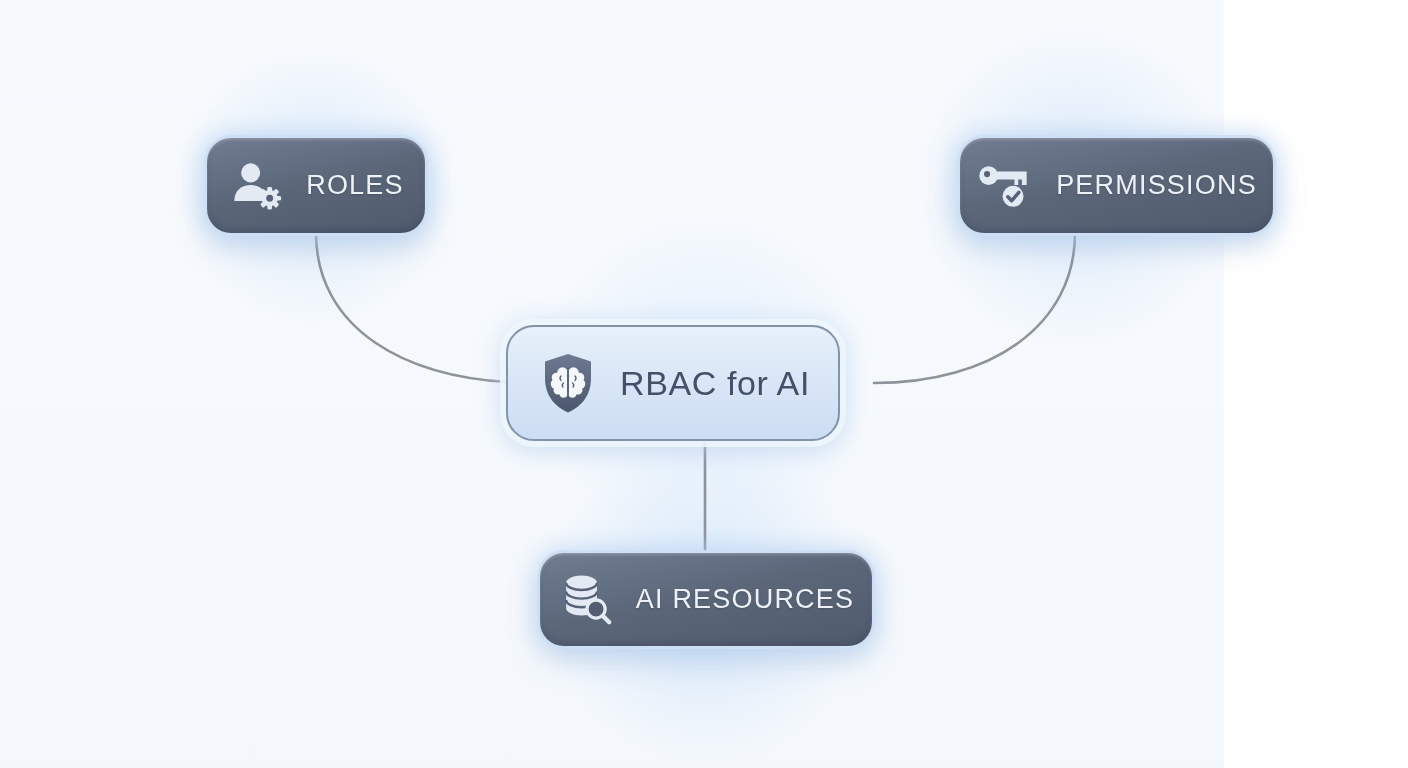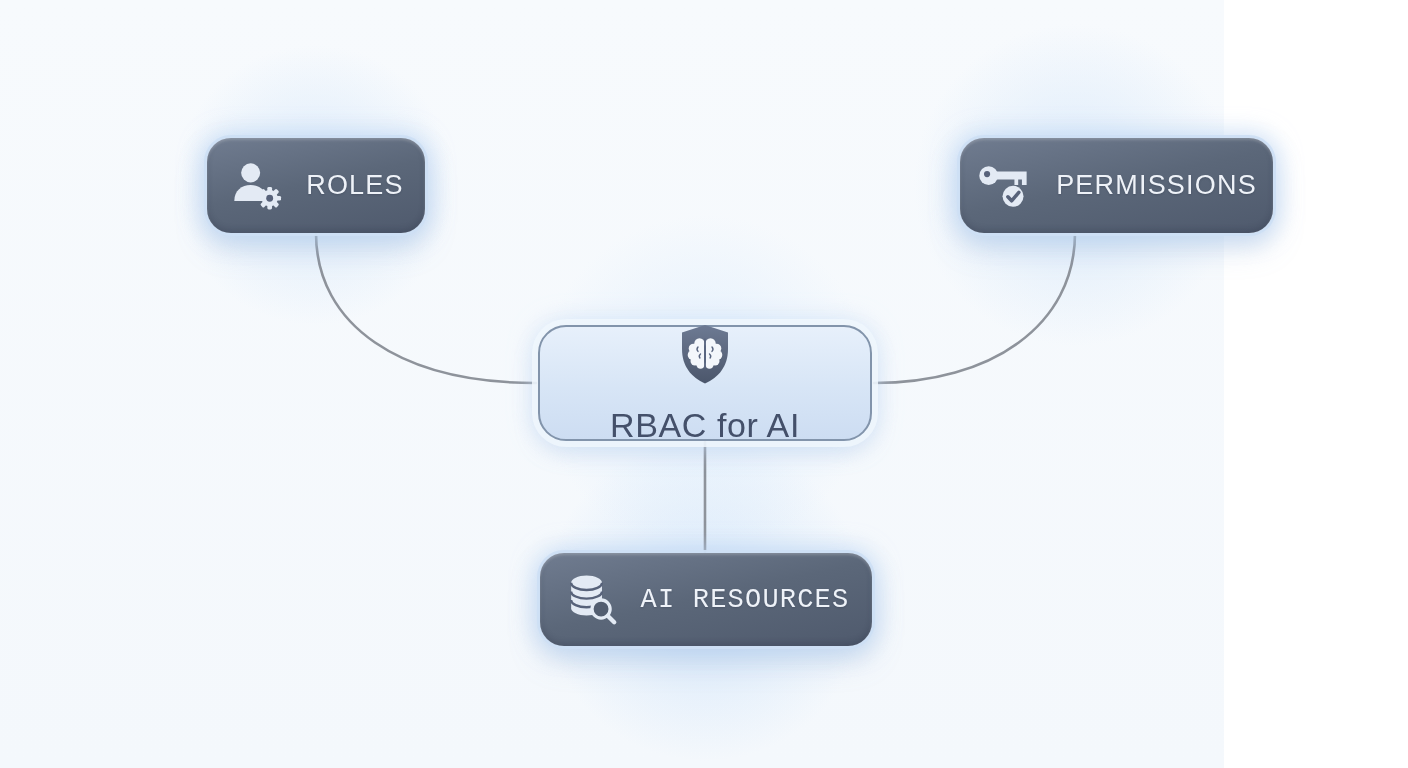--- a/index.html
+++ b/index.html
@@ -67,22 +67,22 @@
   }
   .node.light .label {
     color: var(--center-text, #44506a);
     font-size: 34px;
     font-weight: 500;
     letter-spacing: 0.6px;
   }
 
   .node-roles       { left: 207px; top: 138px; width: 218px; height: 95px; }
   .node-permissions { left: 960px; top: 138px; width: 313px; height: 95px; }
-  .node-center      { left: 538px; top: 325px; width: 334px; height: 116px; flex-direction: column; }
-  .node-resources   { left: 540px; top: 553px; width: 332px; height: 93px; font-family: Liberation Mono, monospace; }
+  .node-center      { left: 506px; top: 325px; width: 334px; height: 116px; }
+  .node-resources   { left: 540px; top: 553px; width: 332px; height: 93px; }
 
   .icon { display: inline-flex; align-items: center; justify-content: center; }
   .icon svg { display: block; }
 </style>
 </head>
 <body>
 
 <div class="canvas">
 
   <svg class="edges" viewBox="0 0 1408 768">

